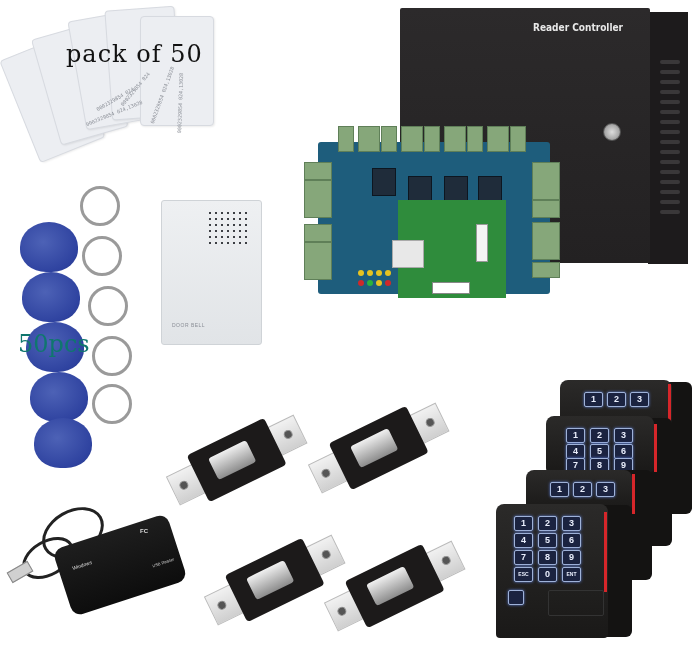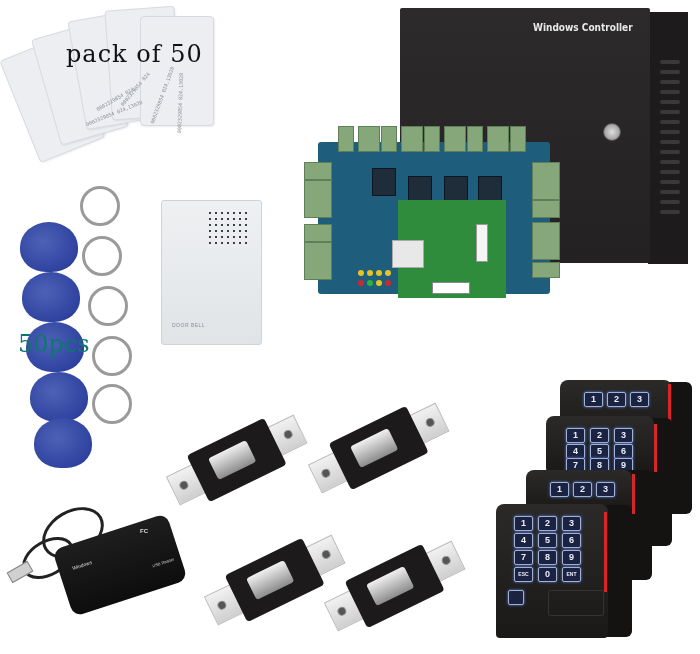--- a/index.html
+++ b/index.html
@@ -85,21 +85,21 @@
   <div class="vent" style="top:120px"></div>
   <div class="vent" style="top:130px"></div>
   <div class="vent" style="top:140px"></div>
   <div class="vent" style="top:150px"></div>
   <div class="vent" style="top:160px"></div>
   <div class="vent" style="top:170px"></div>
   <div class="vent" style="top:180px"></div>
   <div class="vent" style="top:190px"></div>
   <div class="vent" style="top:200px"></div>
   <div class="vent" style="top:210px"></div>
-  <div class="ctrl-title">Windows Controller</div>
+  <div class="ctrl-title">Reader Controller</div>
   <div class="keylock"></div>
 </div>
 
 <div>
   <div class="pcb"></div>
 
   <div class="terminal" style="left:338px;top:126px;width:14px;height:24px;"></div>
   <div class="terminal" style="left:358px;top:126px;width:20px;height:24px;"></div>
   <div class="terminal" style="left:381px;top:126px;width:14px;height:24px;"></div>
   <div class="terminal" style="left:401px;top:126px;width:20px;height:24px;"></div>

